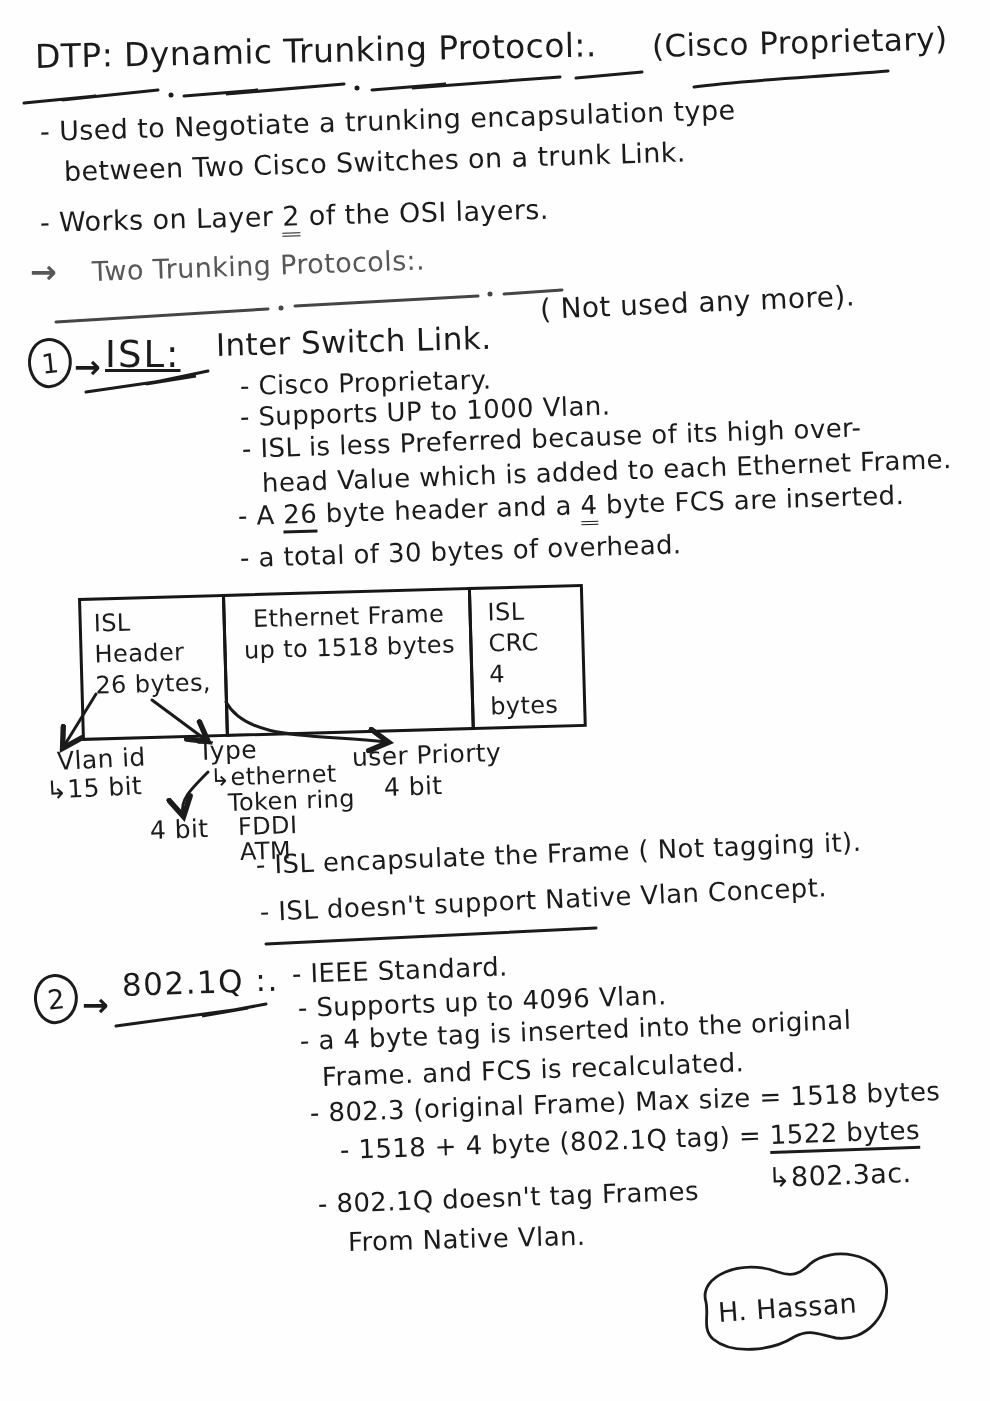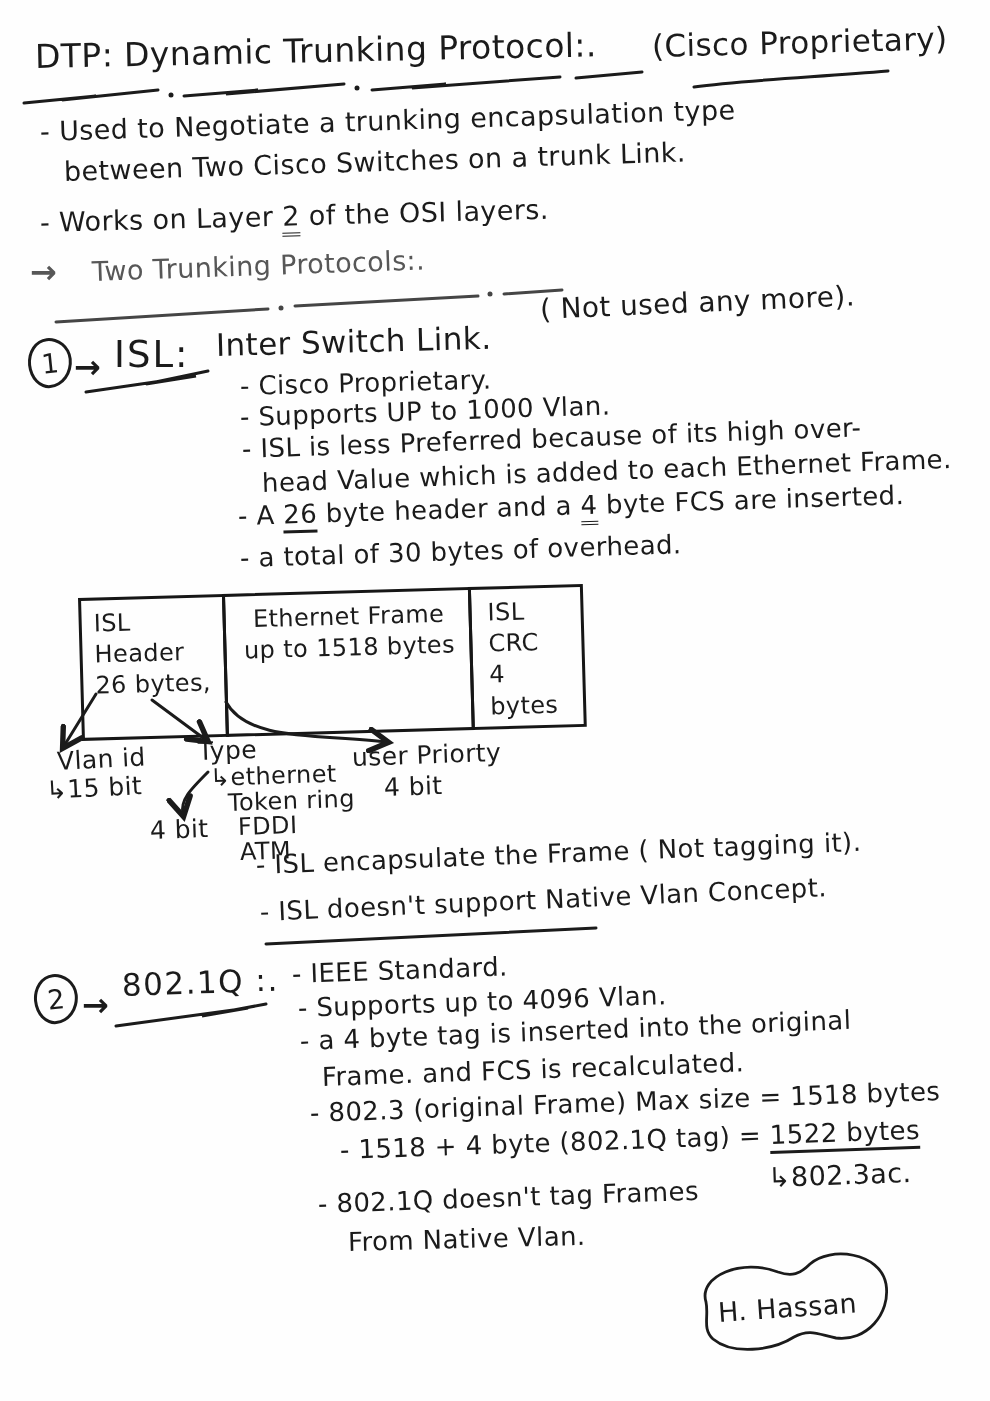--- a/index.html
+++ b/index.html
@@ -47,21 +47,21 @@
   <div class="hw r18" style="left:40px; top:116px; font-size:27px;">- Used to Negotiate a trunking encapsulation type</div>
   <div class="hw r18" style="left:64px; top:156px; font-size:27px;">between Two Cisco Switches on a trunk Link.</div>
 
   <div class="hw r15" style="left:40px; top:207px; font-size:27px;"><span>- Works on Layer </span><span class="uu">2</span><span> of the OSI layers.</span></div>
 
   <span class="big-arrow faint" style="left:30px; top:253px;">→</span>
   <div class="hw r20 faint" style="left:92px; top:256px; font-size:27px;">Two Trunking Protocols:.</div>
 
   <div class="circle-num" style="left:28px; top:338px;">1</div>
   <span class="big-arrow" style="left:74px; top:348px;">→</span>
-  <div class="hw" style="left:114px; top:334px; font-size:37px; letter-spacing:2px;">ISL:</div>
+  <div class="hw" style="left:105px; top:334px; font-size:37px; letter-spacing:2px;text-decoration:underline;">ISL:</div>
   <div class="hw r15" style="left:216px; top:328px; font-size:31px;">Inter Switch Link.</div>
   <div class="hw r25" style="left:540px; top:294px; font-size:28px;">( Not used any more).</div>
 
   <div class="hw r15" style="left:240px; top:372px; font-size:26px;">- Cisco Proprietary.</div>
   <div class="hw r18" style="left:240px; top:403px; font-size:26px;">- Supports UP to 1000 Vlan.</div>
   <div class="hw r20" style="left:242px; top:435px; font-size:26px;">- ISL is less Preferred because of its high over-</div>
   <div class="hw r20" style="left:262px; top:469px; font-size:26px;">head Value which is added to each Ethernet Frame.</div>
   <div class="hw r18" style="left:238px; top:502px; font-size:26px;"><span>- A </span><span class="u">26</span><span> byte header and a </span><span class="uu">4</span><span> byte FCS are inserted.</span></div>
   <div class="hw r18" style="left:240px; top:544px; font-size:26px;">- a total of 30 bytes of overhead.</div>
 

